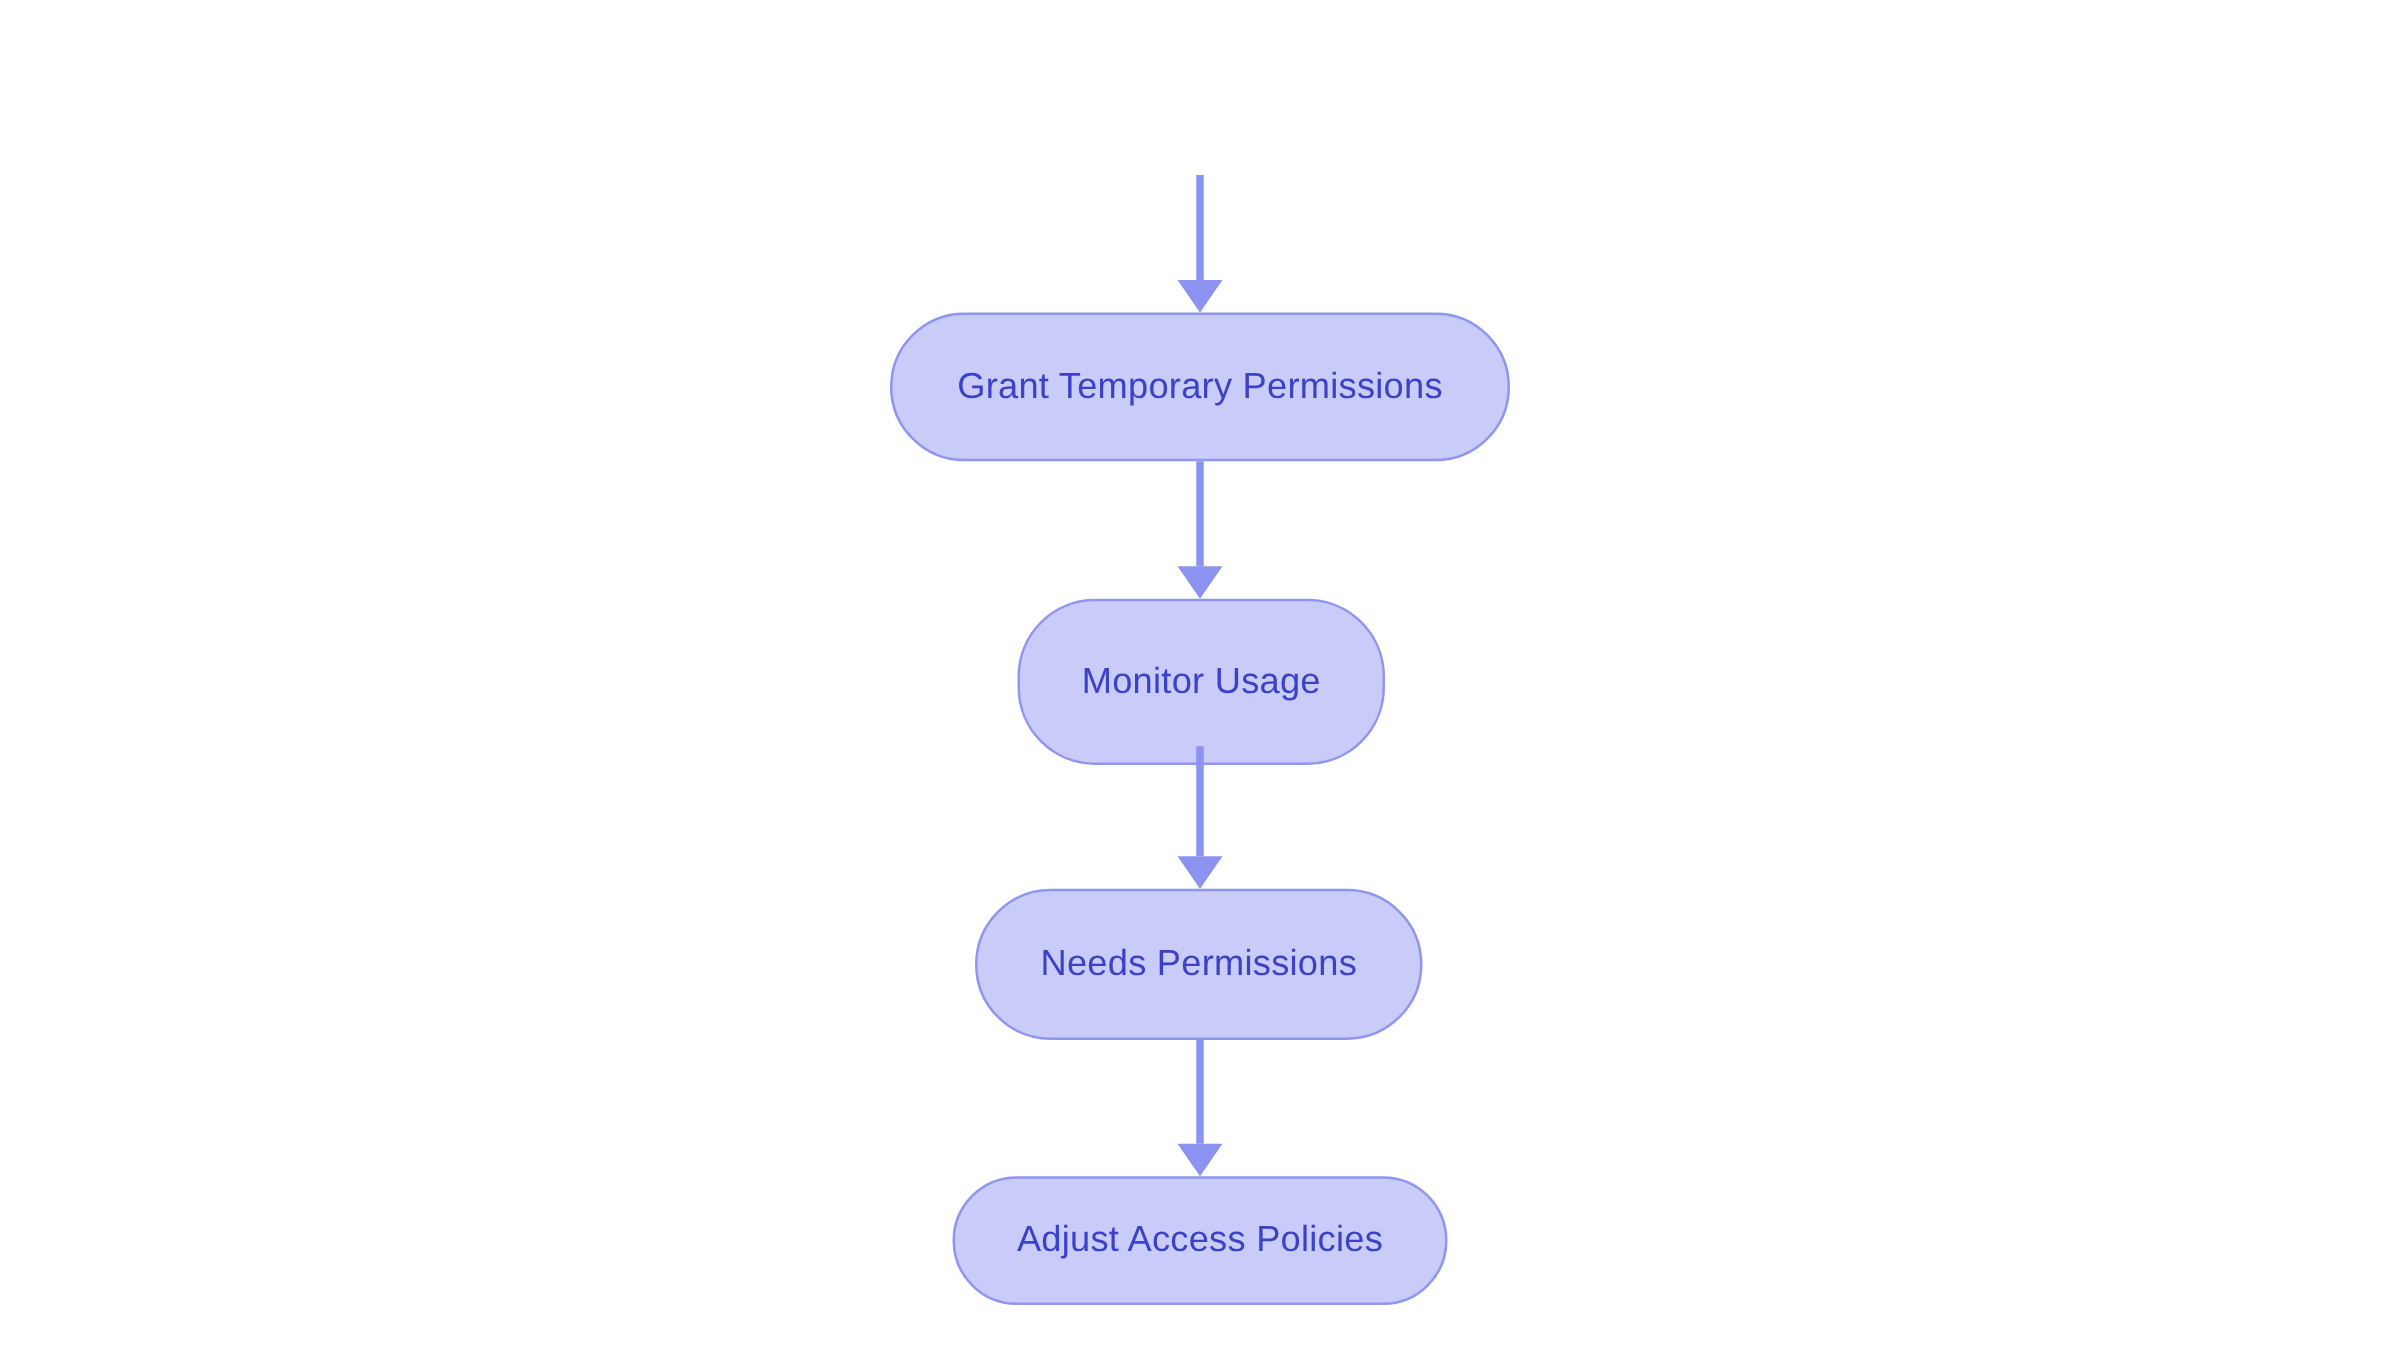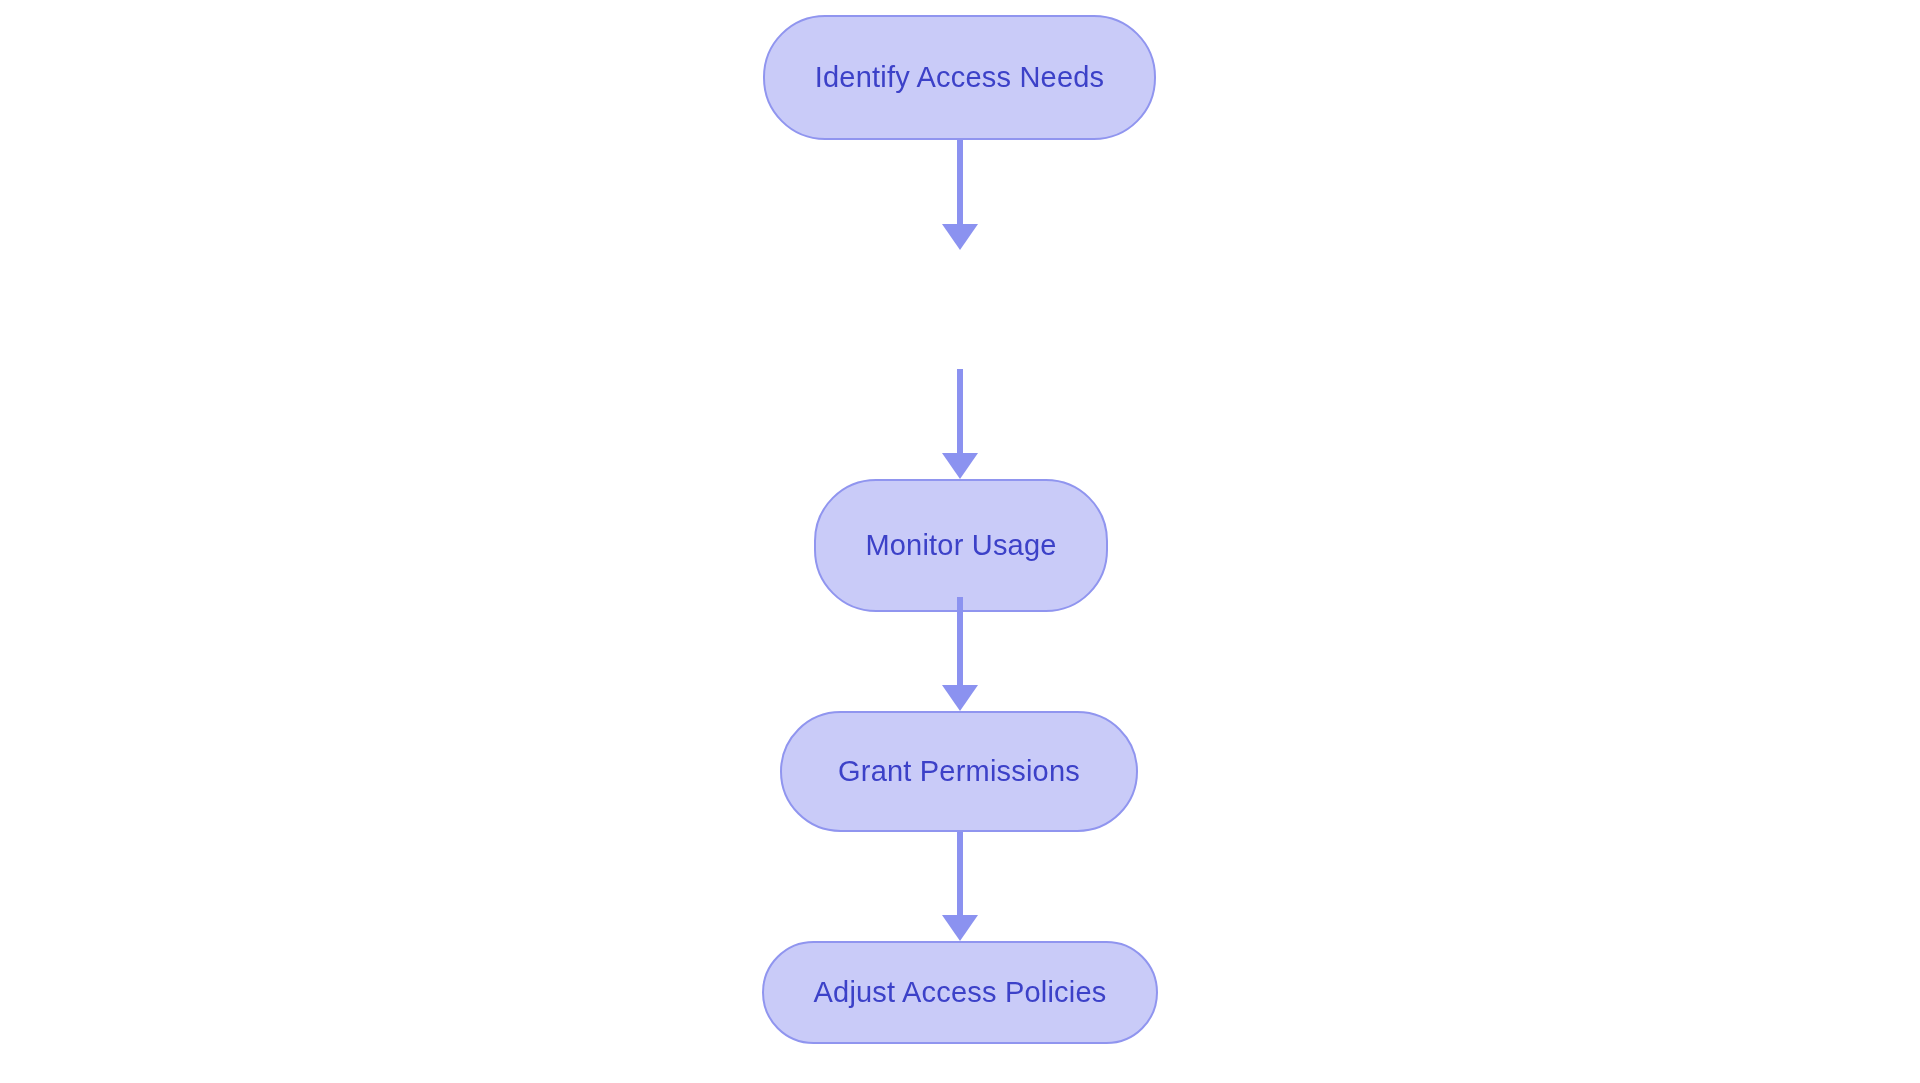--- a/index.html
+++ b/index.html
@@ -69,46 +69,46 @@
     border-left: 18px solid transparent;
     border-right: 18px solid transparent;
     border-top: 26px solid var(--arrow-color);
   }
 </style>
 </head>
 <body>
 
 <div class="canvas">
 
-  <div class="flow-node n1">
-    <span class="node-label">Identify Access Needs</span>
-  </div>
 
   <div class="flow-arrow a1">
     <div class="arrow-stem"></div>
     <div class="arrow-head"></div>
   </div>
 
+  <div class="flow-node n2">
+    <span class="node-label">Grant Temporary Permissions</span>
+  </div>
 
   <div class="flow-arrow a2">
     <div class="arrow-stem"></div>
     <div class="arrow-head"></div>
   </div>
 
   <div class="flow-node n3">
     <span class="node-label">Monitor Usage</span>
   </div>
 
   <div class="flow-arrow a3">
     <div class="arrow-stem"></div>
     <div class="arrow-head"></div>
   </div>
 
   <div class="flow-node n4">
-    <span class="node-label">Grant Permissions</span>
+    <span class="node-label">Needs Permissions</span>
   </div>
 
   <div class="flow-arrow a4">
     <div class="arrow-stem"></div>
     <div class="arrow-head"></div>
   </div>
 
   <div class="flow-node n5">
     <span class="node-label">Adjust Access Policies</span>
   </div>

